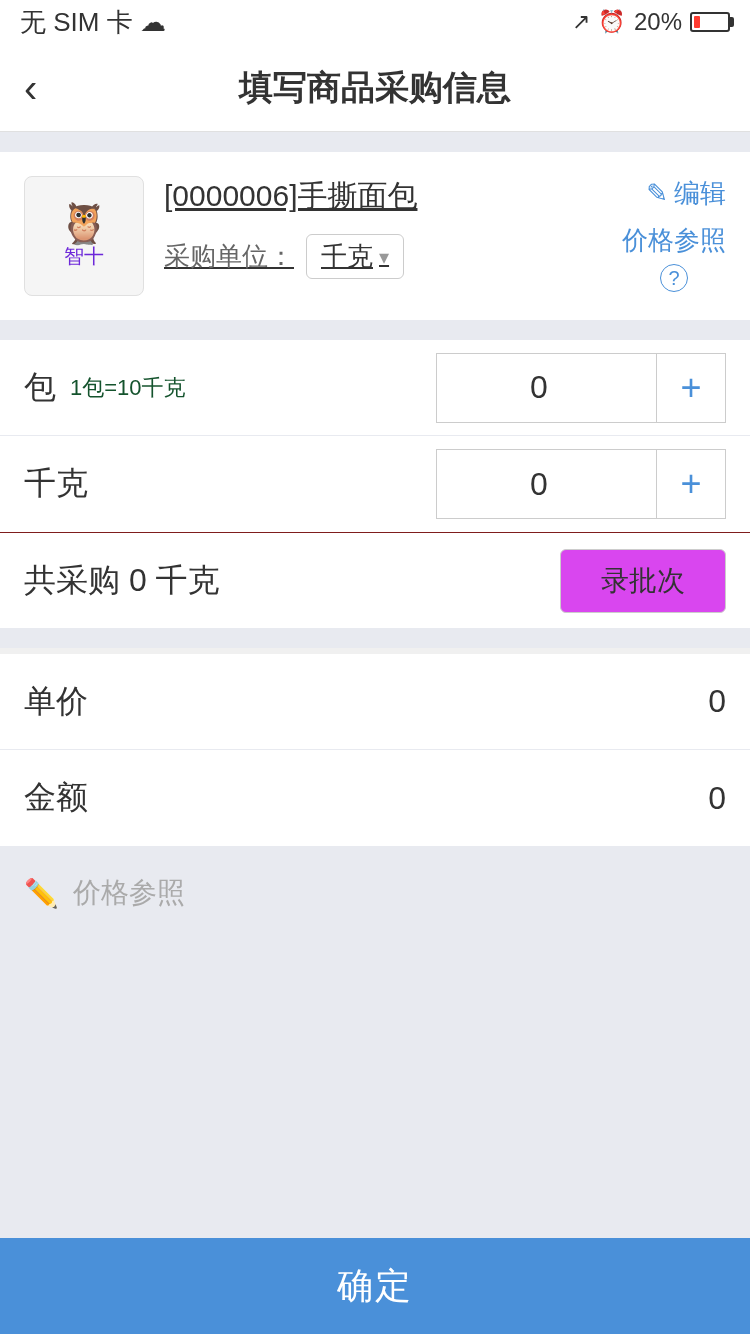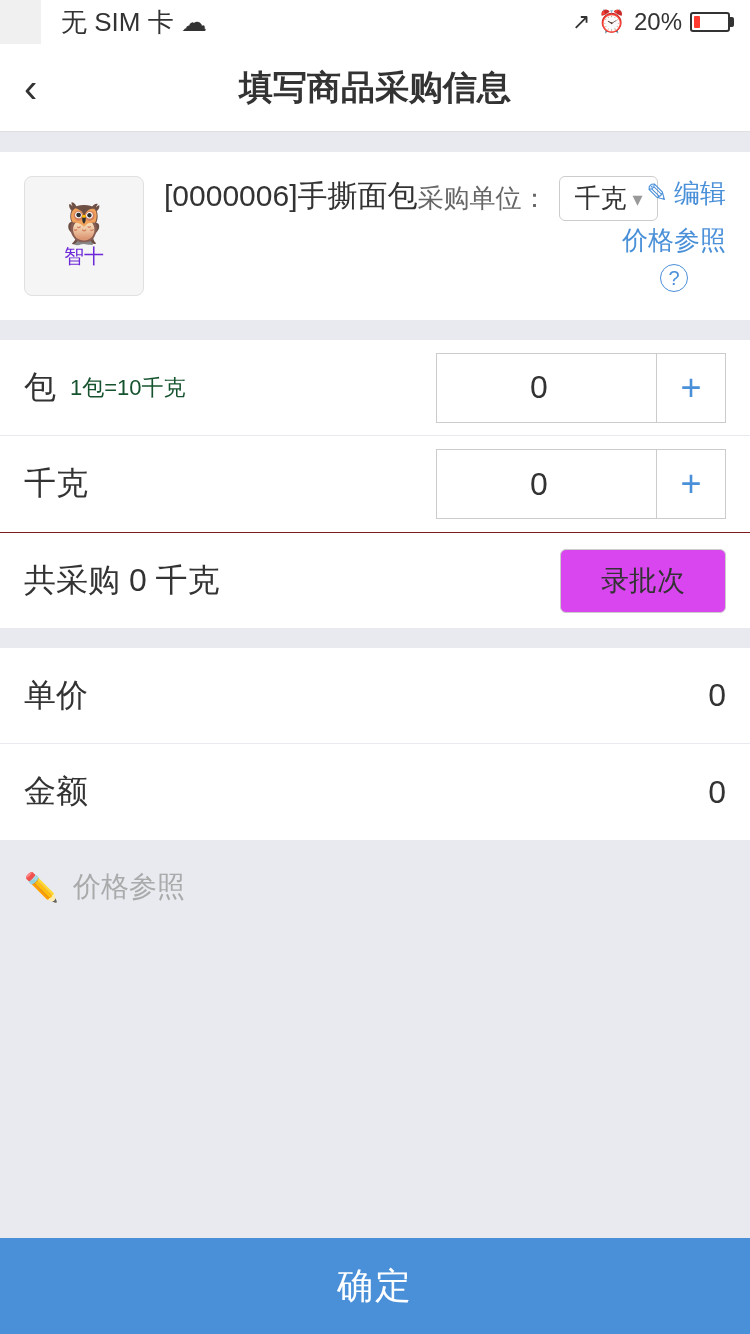--- a/index.html
+++ b/index.html
@@ -16,21 +16,20 @@
     
     .status-bar {
       height: 44px;
       background: #fff;
       display: flex;
       align-items: center;
       justify-content: space-between;
       padding: 0 20px;
       font-size: 26px;
       color: #333;
-      margin-left: 41px;
     }
     .status-left { display: flex; align-items: center; gap: 10px; }
     .status-center { font-size: 30px; font-weight: 500; }
     .status-right { display: flex; align-items: center; gap: 8px; font-size: 24px; }
     .battery-icon {
       display: inline-flex;
       align-items: center;
       gap: 2px;
     }
     .battery-body {
@@ -116,22 +115,23 @@
       color: #5a9fd4;
       line-height: 1;
     }
     .product-image-text {
       font-size: 20px;
       color: #6d28d9;
     }
     .product-info {
       flex: 1;
       display: flex;
-      flex-direction: row;
-      gap: 0;
+      flex-direction: column;
+      gap: 17px;
+      text-decoration: underline;
     }
     .product-name {
       font-size: 30px;
       font-weight: 500;
       color: #333;
     }
     .product-unit-row {
       display: flex;
       align-items: center;
       gap: 12px;
@@ -250,21 +250,21 @@
       padding: 12px 40px;
       font-size: 28px;
       color: #333;
       background: #d946ef;
       cursor: pointer;
     }
 
     
     .price-section {
       background: #fff;
-      margin-top: 0;
+      margin-top: 6px;
     }
     .price-row {
       display: flex;
       align-items: center;
       padding: 0 24px;
       height: 96px;
       border-bottom: 1px solid #e8eaf0;
     }
     .price-row:last-child { border-bottom: none; }
     .price-label {

